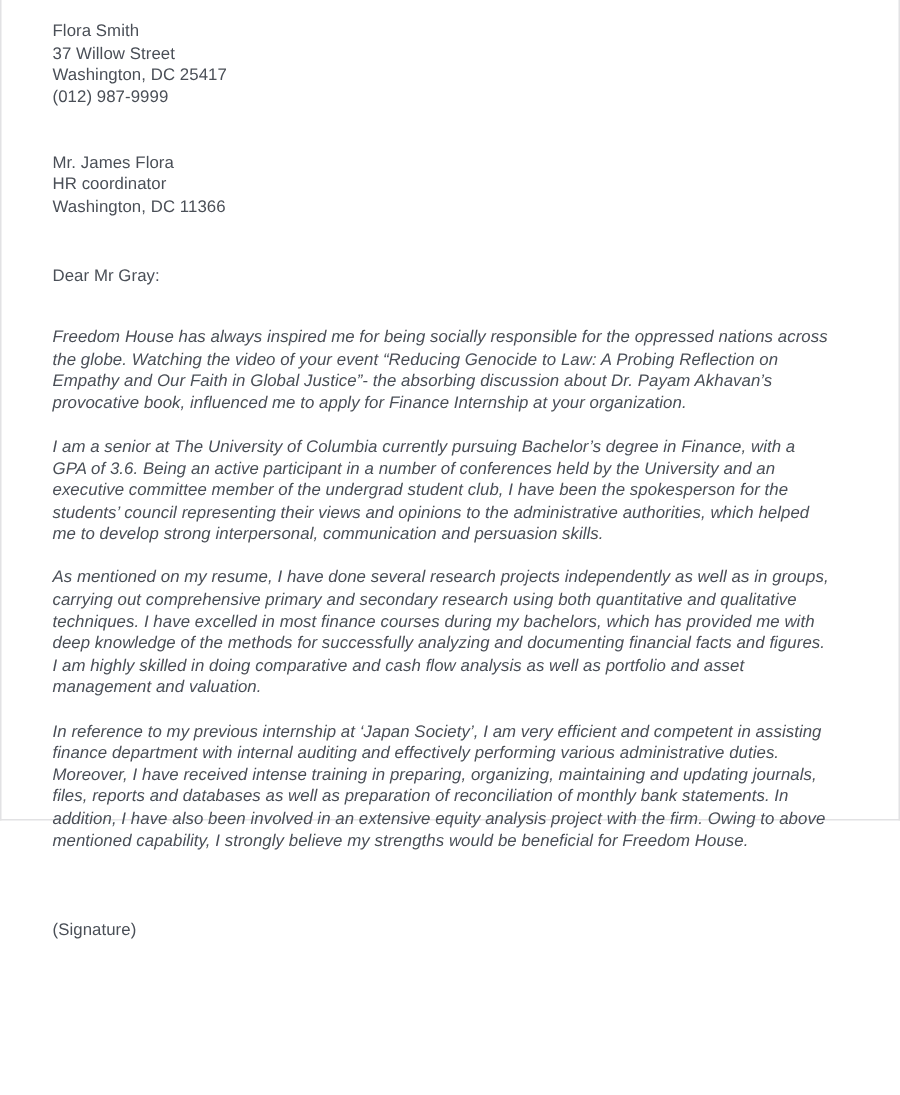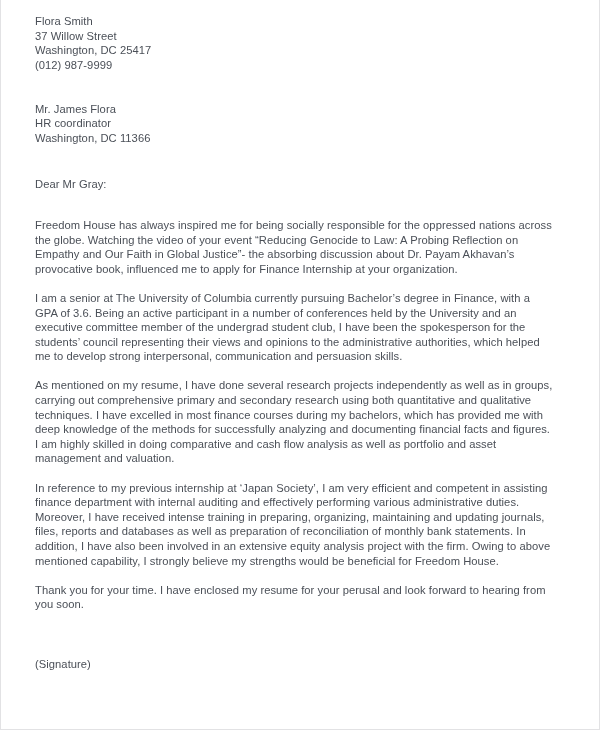--- a/index.html
+++ b/index.html
@@ -10,21 +10,21 @@
   body {
     width: 600px;
     height: 730px;
     overflow: hidden;
     font-family: "Liberation Sans", sans-serif;
   }
   #page {
     position: relative;
     box-sizing: border-box;
     width: 600px;
-    height: 730px;
+    height: 547px;
     background: #ffffff;
     border: 1px solid #e2e2e4;
     border-top: none;
     padding: 14px 44px 0 34px;
   }
   .letter {
     color: #4a4f57;
     font-size: 11.2px;
     line-height: 14.6px;
     letter-spacing: 0.05px;
@@ -36,20 +36,21 @@
     white-space: nowrap;
   }
   .gap-sender { height: 14.6px; }
   .gap-date { height: 14.6px; }
   .gap-recipient { height: 32px; }
   .gap-salutation { height: 26px; }
   .para {
     margin: 0 0 14.6px 0;
     max-width: 522px;
     text-align: left;
+    font-style: italic;
   }
   .para:last-of-type { margin-bottom: 0; }
   .gap-closing { height: 30px; }
   .gap-sig { height: 14.6px; }
 </style>
 </head>
 <body>
 
 <div id="page">
   <div class="letter">
@@ -75,21 +76,20 @@
     <div class="gap-recipient"></div>
 
     <div class="line">Dear Mr Gray:</div>
 
     <div class="gap-salutation"></div>
 
     <p class="para">Freedom House has always inspired me for being socially responsible for the oppressed nations across the globe. Watching the video of your event “Reducing Genocide to Law: A Probing Reflection on Empathy and Our Faith in Global Justice”- the absorbing discussion about Dr. Payam Akhavan’s provocative book, influenced me to apply for Finance Internship at your organization.</p>
     <p class="para">I am a senior at The University of Columbia currently pursuing Bachelor’s degree in Finance, with a GPA of 3.6. Being an active participant in a number of conferences held by the University and an executive committee member of the undergrad student club, I have been the spokesperson for the students’ council representing their views and opinions to the administrative authorities, which helped me to develop strong interpersonal, communication and persuasion skills.</p>
     <p class="para">As mentioned on my resume, I have done several research projects independently as well as in groups, carrying out comprehensive primary and secondary research using both quantitative and qualitative techniques. I have excelled in most finance courses during my bachelors, which has provided me with deep knowledge of the methods for successfully analyzing and documenting financial facts and figures. I am highly skilled in doing comparative and cash flow analysis as well as portfolio and asset management and valuation.</p>
     <p class="para">In reference to my previous internship at ‘Japan Society’, I am very efficient and competent in assisting finance department with internal auditing and effectively performing various administrative duties. Moreover, I have received intense training in preparing, organizing, maintaining and updating journals, files, reports and databases as well as preparation of reconciliation of monthly bank statements. In addition, I have also been involved in an extensive equity analysis project with the firm. Owing to above mentioned capability, I strongly believe my strengths would be beneficial for Freedom House.</p>
-    <p class="para">Thank you for your time. I have enclosed my resume for your perusal and look forward to hearing from you soon.</p>
 
     <div class="gap-closing"></div>
 
 
     <div class="gap-sig"></div>
 
     <div class="block">
       <div class="line">(Signature)</div>
 
     </div>

